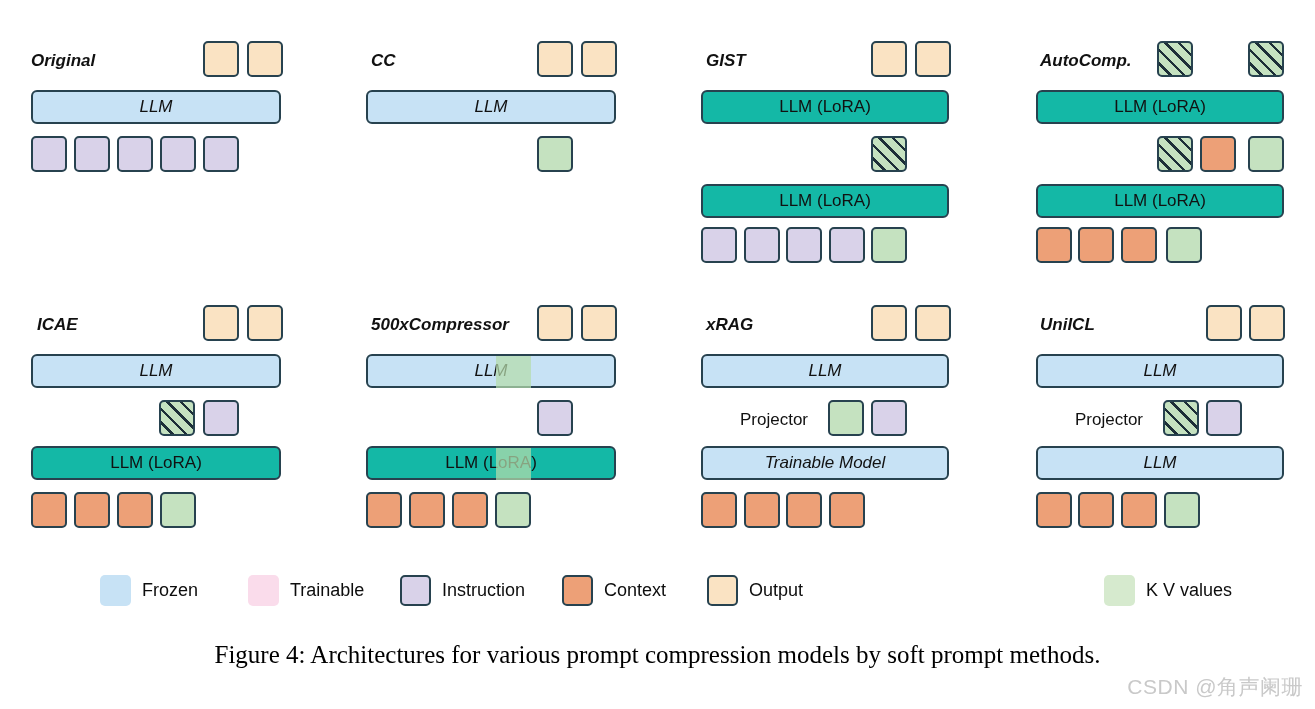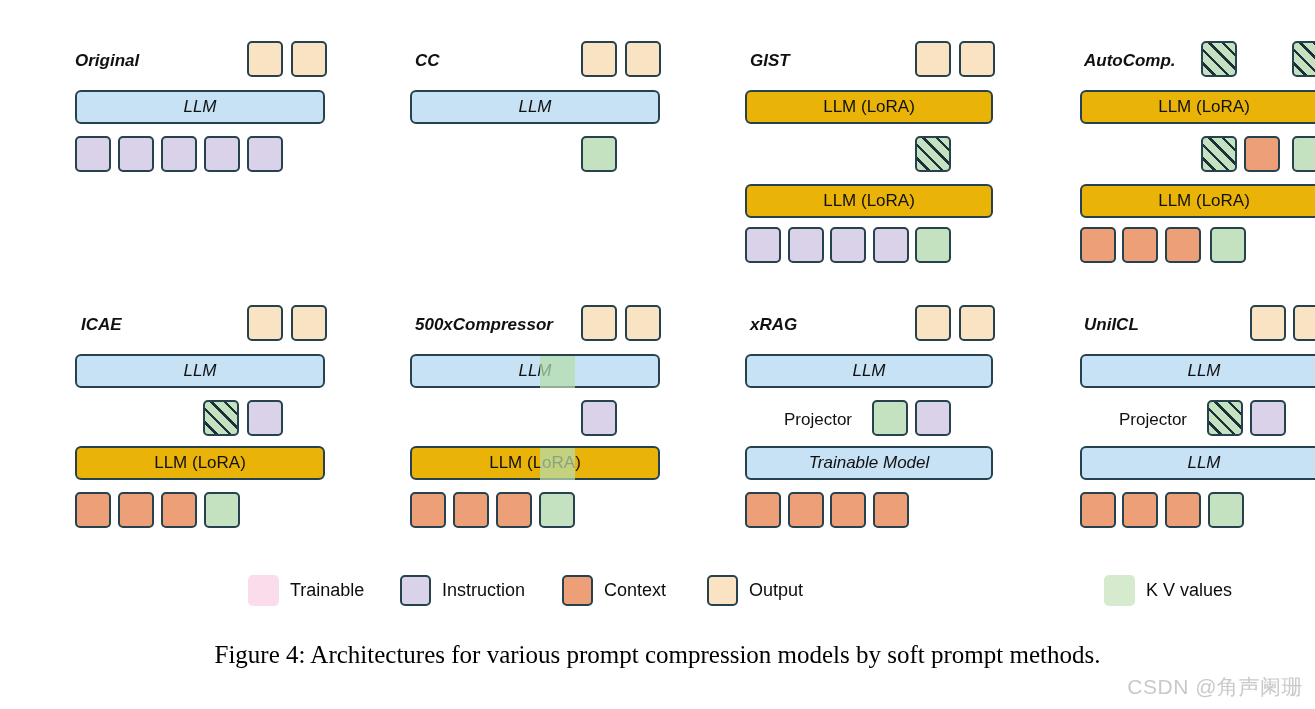--- a/index.html
+++ b/index.html
@@ -13,21 +13,20 @@
     height: 709px;
     position: relative;
     font-family: "Liberation Sans", sans-serif;
     color: #000000;
     overflow: hidden;
   }
 
   .figure-root {
     position: absolute;
     inset: 0;
-    padding-left: 44px;
   }
 
   
   .panel {
     position: absolute;
   }
   .panel-title {
     position: absolute;
     font-family: "Liberation Sans", sans-serif;
     font-weight: bold;
@@ -72,21 +71,21 @@
     box-sizing: border-box;
     display: flex;
     align-items: center;
     justify-content: center;
     font-family: "Liberation Sans", sans-serif;
     font-size: 17px;
     color: #111111;
     white-space: nowrap;
   }
   .bar.frozen    { background: #c7e2f5; font-style: italic; }
-  .bar.trainable { background: #eab308; }
+  .bar.trainable { background: #14b8a6; }
 
   
   .kv-band {
     position: absolute;
     background: rgba(181, 220, 172, 0.72);
     pointer-events: none;
   }
 
   
   .plain-label {
@@ -261,20 +260,24 @@
     <div class="tok instruction" style="left:1206px; top:400px;"></div>
     <div class="bar frozen" style="left:1036px; top:446px; width:248px;">LLM</div>
     <div class="tok context" style="left:1036px; top:492px;"></div>
     <div class="tok context" style="left:1078px; top:492px;"></div>
     <div class="tok context" style="left:1121px; top:492px;"></div>
     <div class="tok compressed" style="left:1164px; top:492px;"></div>
   </div>
 
   <div class="legend">
 
+    <div class="legend-item" style="left:100px; width:140px;">
+      <span class="legend-swatch" style="background:#c7e2f5;"></span>
+      <span class="legend-label">Frozen</span>
+    </div>
 
     <div class="legend-item" style="left:248px; width:160px;">
       <span class="legend-swatch" style="background:#fadceb;"></span>
       <span class="legend-label">Trainable</span>
     </div>
 
     <div class="legend-item" style="left:400px; width:170px;">
       <span class="legend-swatch bordered" style="background:#d9d2e9;"></span>
       <span class="legend-label">Instruction</span>
     </div>

